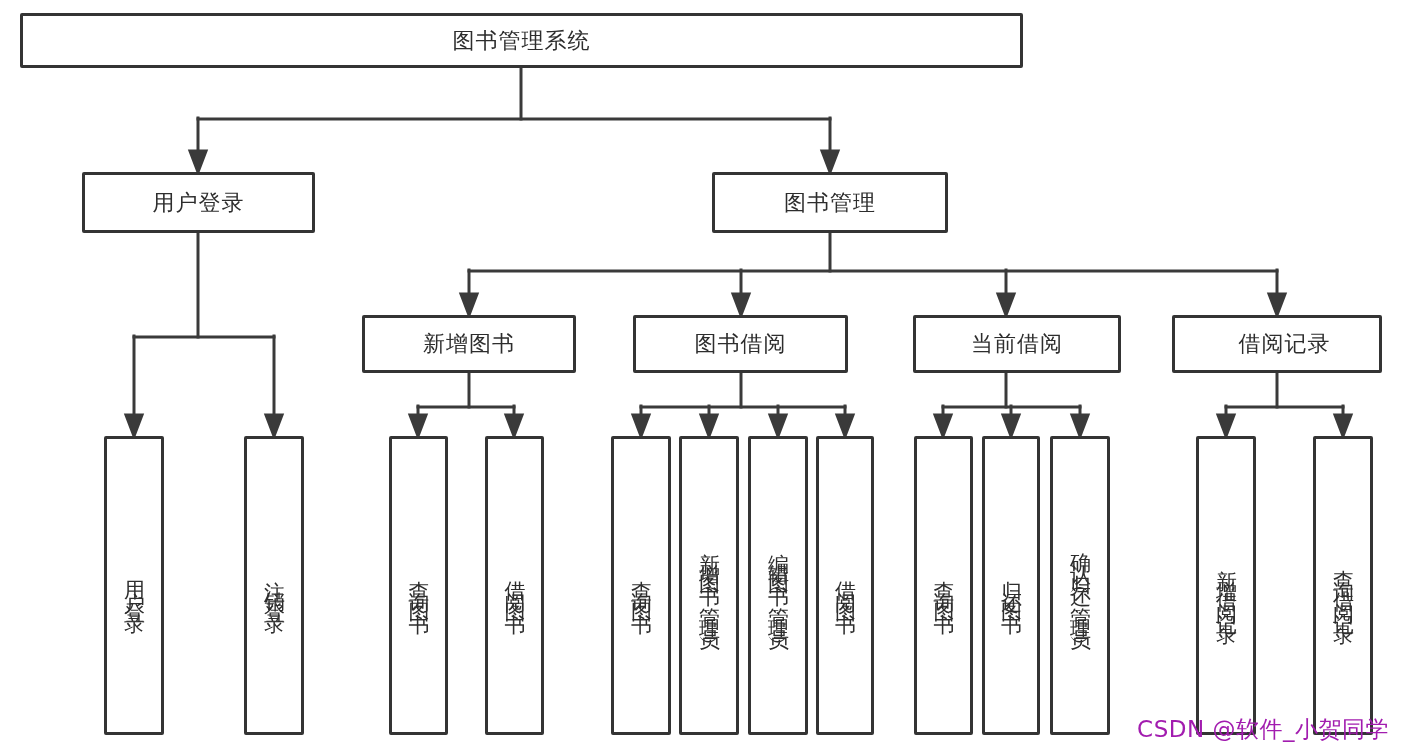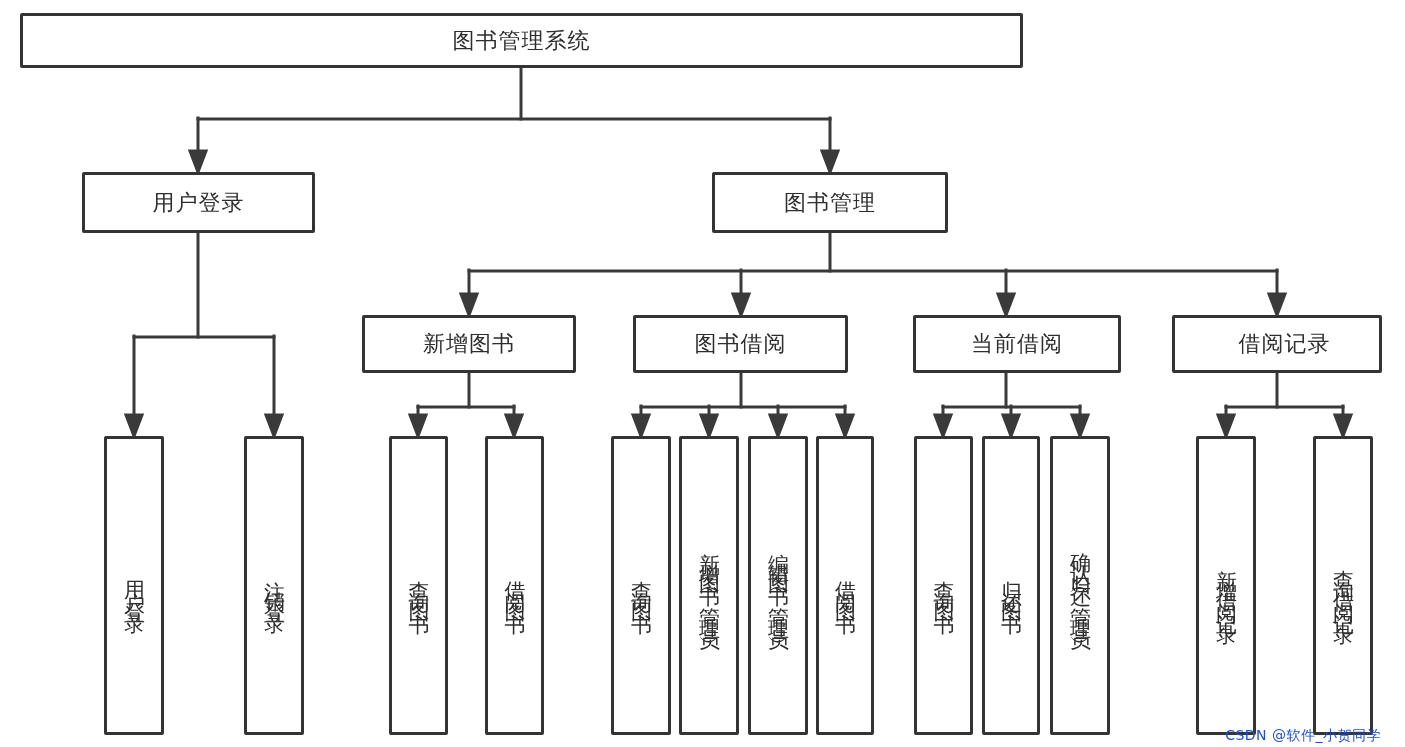--- a/index.html
+++ b/index.html
@@ -42,24 +42,24 @@
     writing-mode: vertical-rl;
     text-orientation: mixed;
     font-size: 21px;
     letter-spacing: 11px;
     line-height: 1;
     color: #2d2d2d;
     white-space: nowrap;
   }
   #watermark {
     position: absolute;
-    right: 24px;
+    right: 16px;
     bottom: 2px;
-    font-size: 14px;
-    color: #1d4ed8;
+    font-size: 23px;
+    color: #a21caf;
     z-index: 5;
     letter-spacing: 0.5px;
   }
 </style>
 </head>
 <body>
 
 <div id="stage">
 
   <svg id="wires" viewBox="0 0 1405 747" xmlns="http://www.w3.org/2000/svg">

